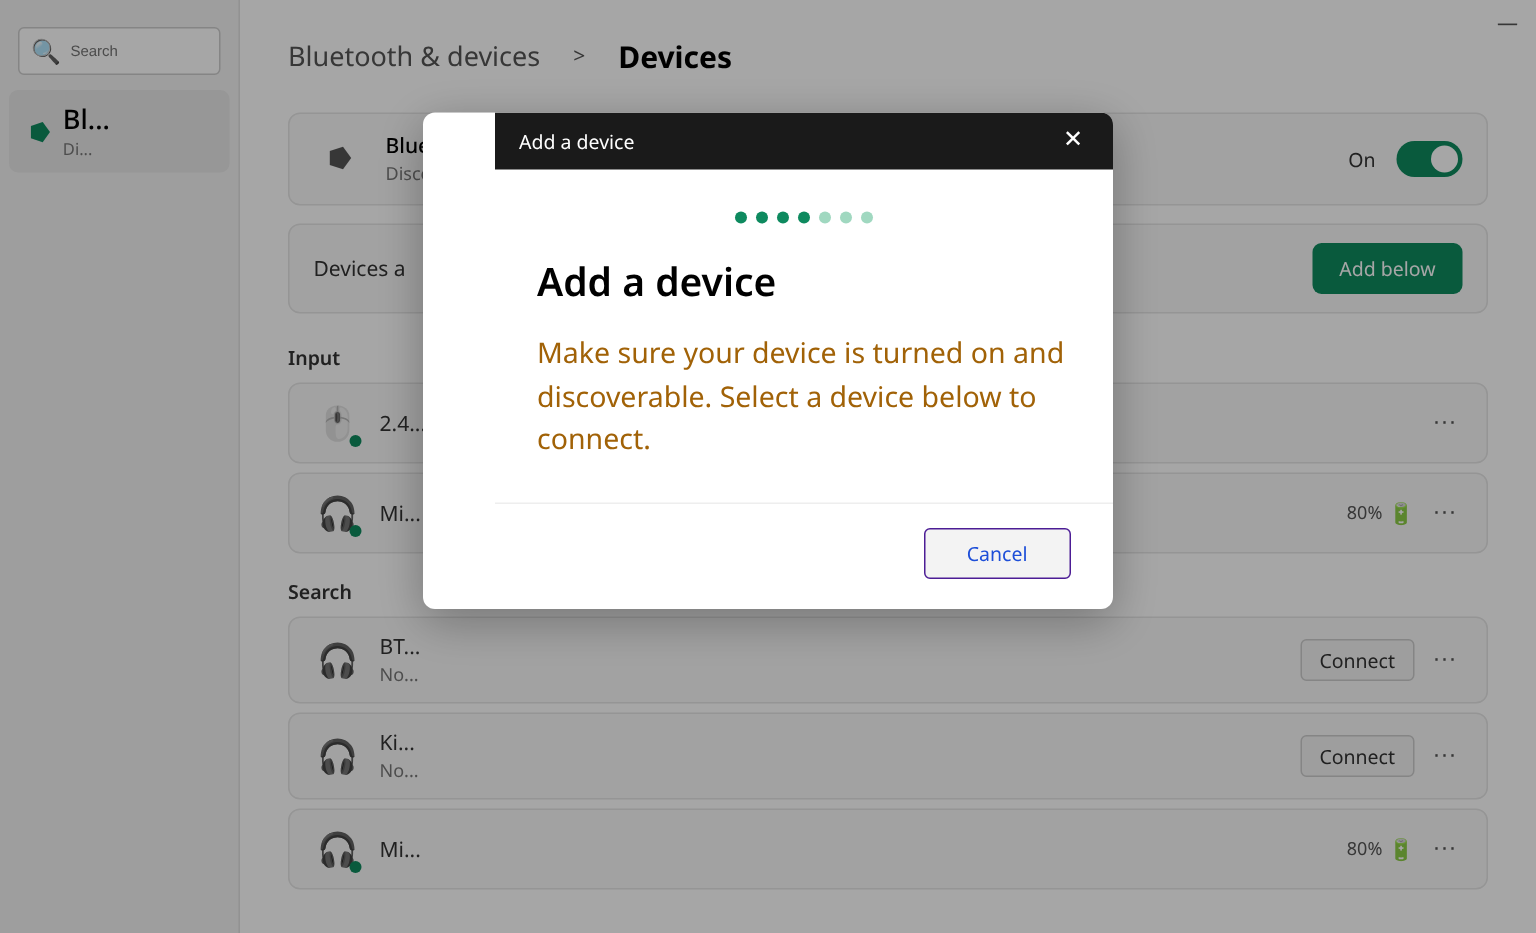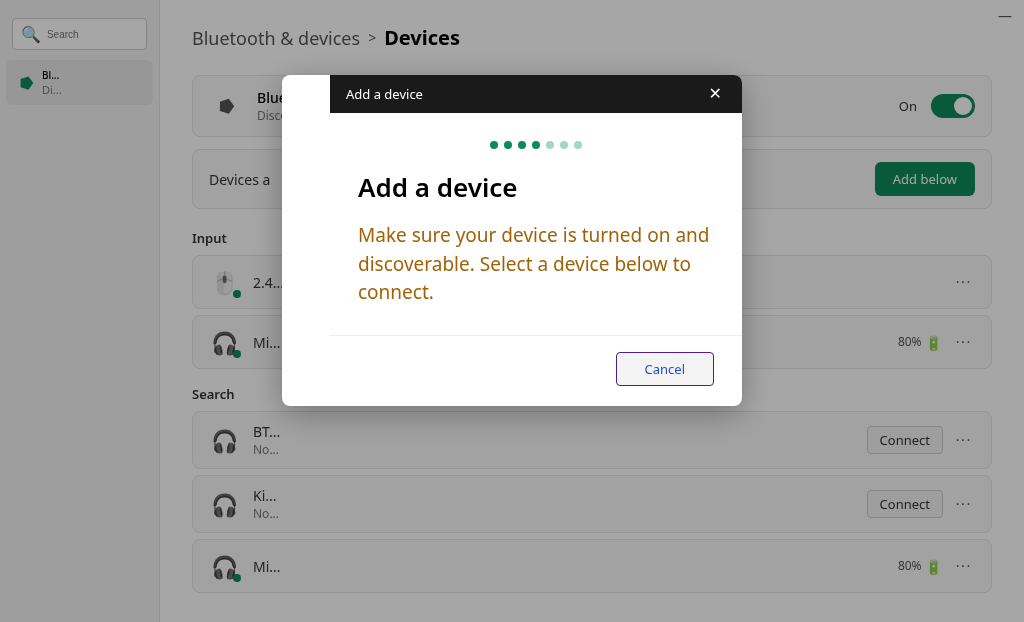--- a/index.html
+++ b/index.html
@@ -71,21 +71,21 @@
       right: 12px;
       cursor: pointer;
       font-size: 14px;
       color: #555;
     }
 
     
     .breadcrumb {
       display: flex;
       align-items: center;
-      gap: 8px;
+      gap: 22px;
       margin-bottom: 24px;
     }
     .breadcrumb-parent {
       font-size: 18px;
       color: #555;
       cursor: pointer;
     }
     .breadcrumb-separator {
       font-size: 14px;
       color: #555;
@@ -363,21 +363,21 @@
 <body>
 
 <div class="sidebar">
   <div class="sidebar-search">
     <span>🔍</span>
     <input type="text" placeholder="Search" style="">
   </div>
   <div class="sidebar-bluetooth-item">
     <span style="font-size:16px;color:#0e8a5f;">⭓</span>
     <div>
-      <div style="font-size:10px;font-weight:500;">Bl...</div>
+      <div style="font-size:18px;font-weight:500;">Bl...</div>
       <div style="font-size:11px;color:#777;">Di...</div>
     </div>
   </div>
 </div>
 
 <div class="main">
 
   <span class="minimize-btn">—</span>
 
   <div class="breadcrumb">

